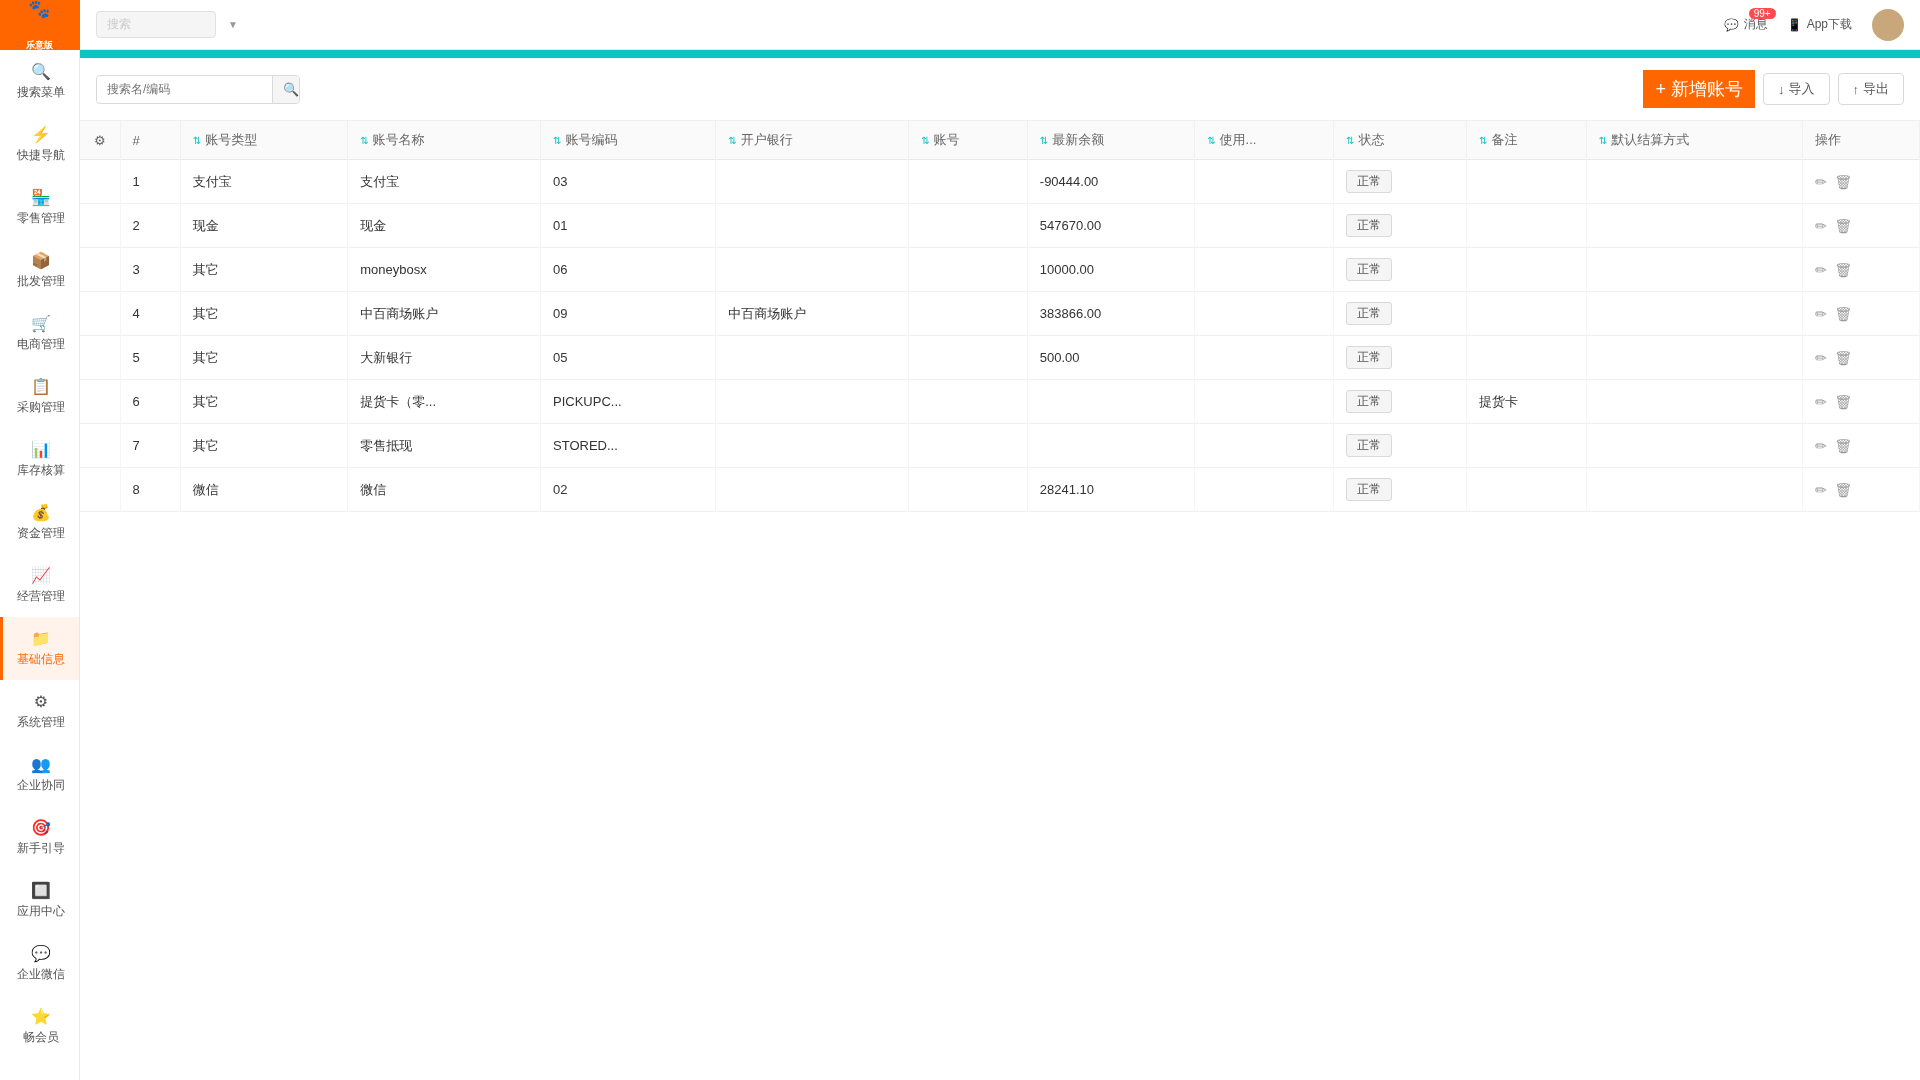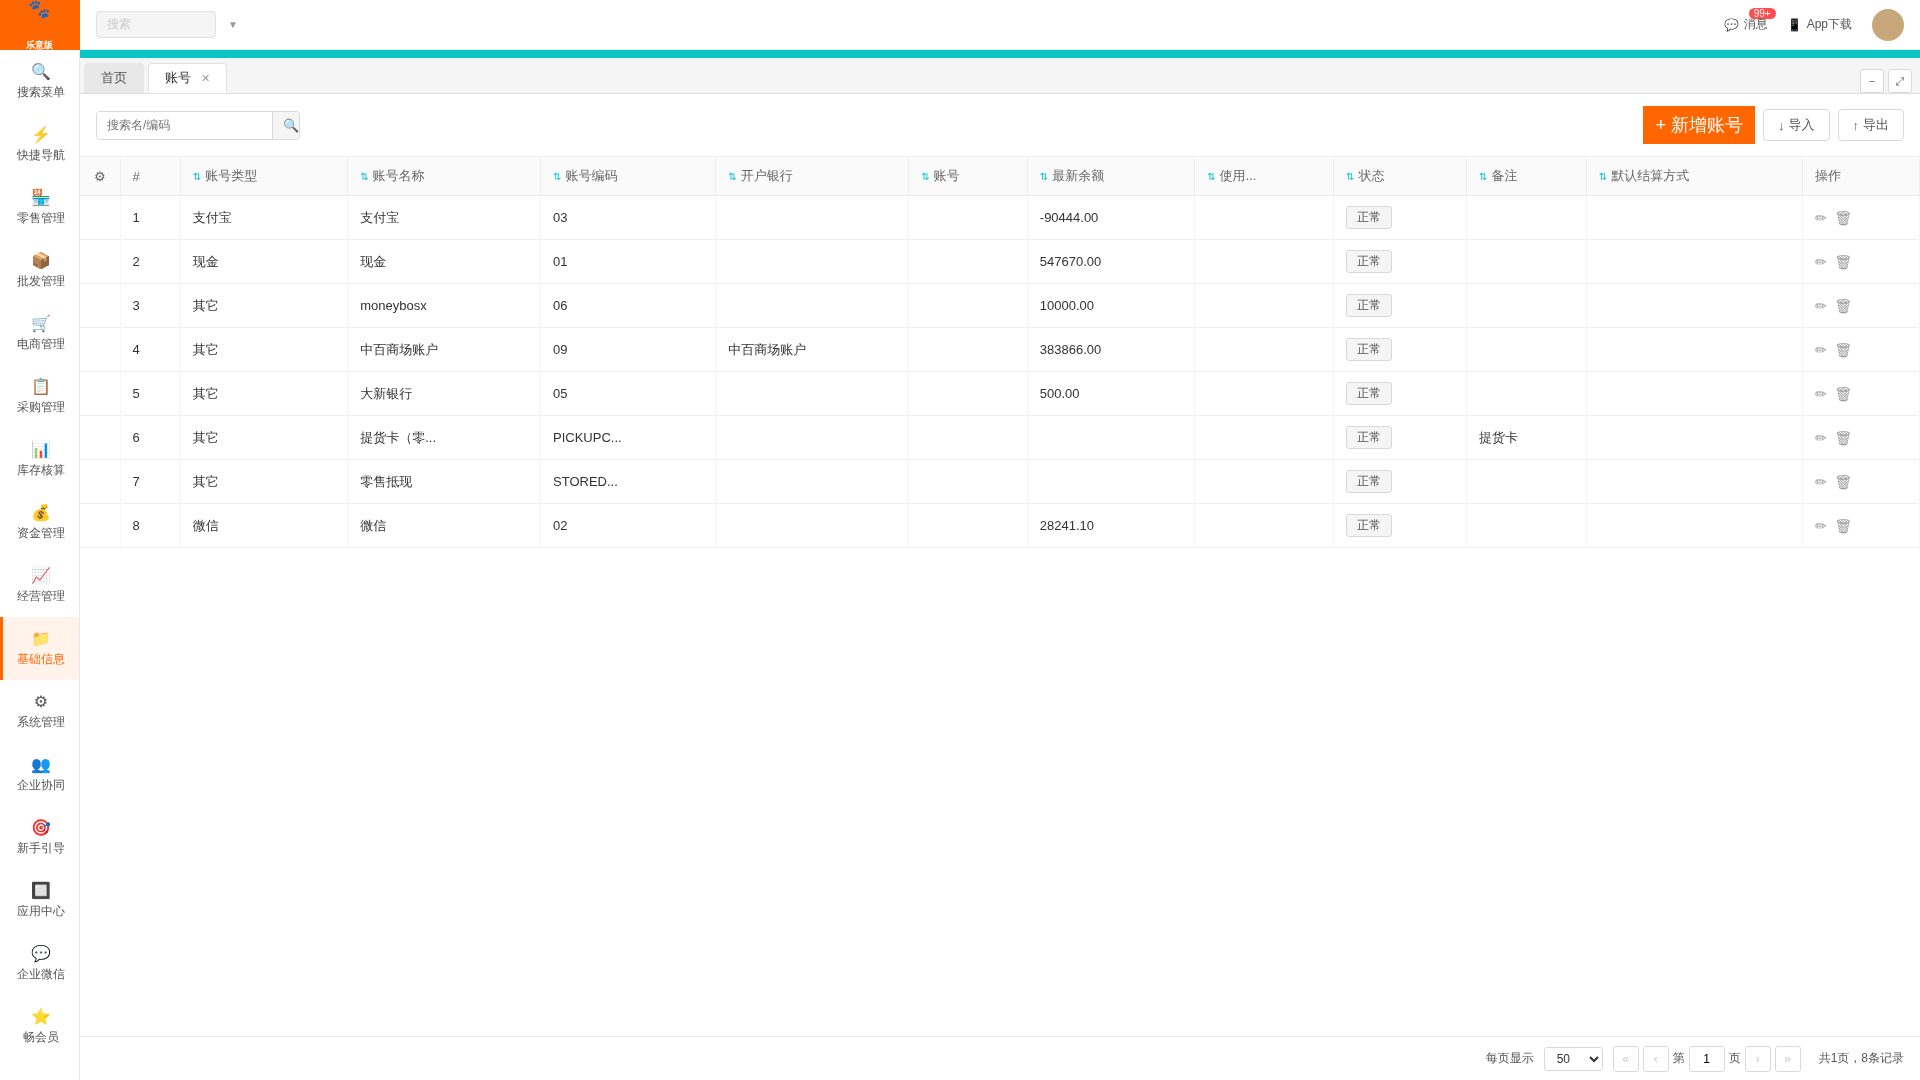--- a/index.html
+++ b/index.html
@@ -469,33 +469,20 @@
       <div class="header-btn">
         <span>📱</span>
         <span>App下载</span>
       </div>
       <div class="avatar" style="background:#c8a87a;"></div>
     </div>
   </div>
 
   <div class="teal-bar"></div>
 
-  <div class="tab-bar">
-    <div class="tab">
-      <span>首页</span>
-    </div>
-    <div class="tab active">
-      <span>账号</span>
-      <span class="close-tab">✕</span>
-    </div>
-    <div class="tab-actions">
-      <div class="tab-action-btn">−</div>
-      <div class="tab-action-btn">⤢</div>
-    </div>
-  </div>
 
   <div class="content">
 
     <div class="content-header">
       <div class="search-box">
         <input type="text" placeholder="搜索名/编码" style="">
         <div class="search-icon-btn">🔍</div>
       </div>
       <div class="header-buttons">
         <button class="btn-primary">+ 新增账号</button>
@@ -687,32 +674,14 @@
         <div class="action-btns">
           <span class="action-btn" title="编辑">✏</span>
           <span class="action-btn" title="删除">🗑</span>
         </div>
       </td>
     </tr>
           </tbody>
       </table>
     </div>
 
-    <div class="footer">
-      <span class="footer-label">每页显示</span>
-      <select class="page-size-select">
-        <option>50</option>
-        <option>100</option>
-        <option>200</option>
-      </select>
-      <div class="pagination">
-        <div class="page-btn disabled">«</div>
-        <div class="page-btn disabled">‹</div>
-        <span class="footer-label">第</span>
-        <input class="page-input" type="text" value="1" style="">
-        <span class="footer-label">页</span>
-        <div class="page-btn disabled">›</div>
-        <div class="page-btn disabled">»</div>
-      </div>
-      <span class="footer-total">共1页，8条记录</span>
-    </div>
   </div>
 </div>
 
 </body></html>

